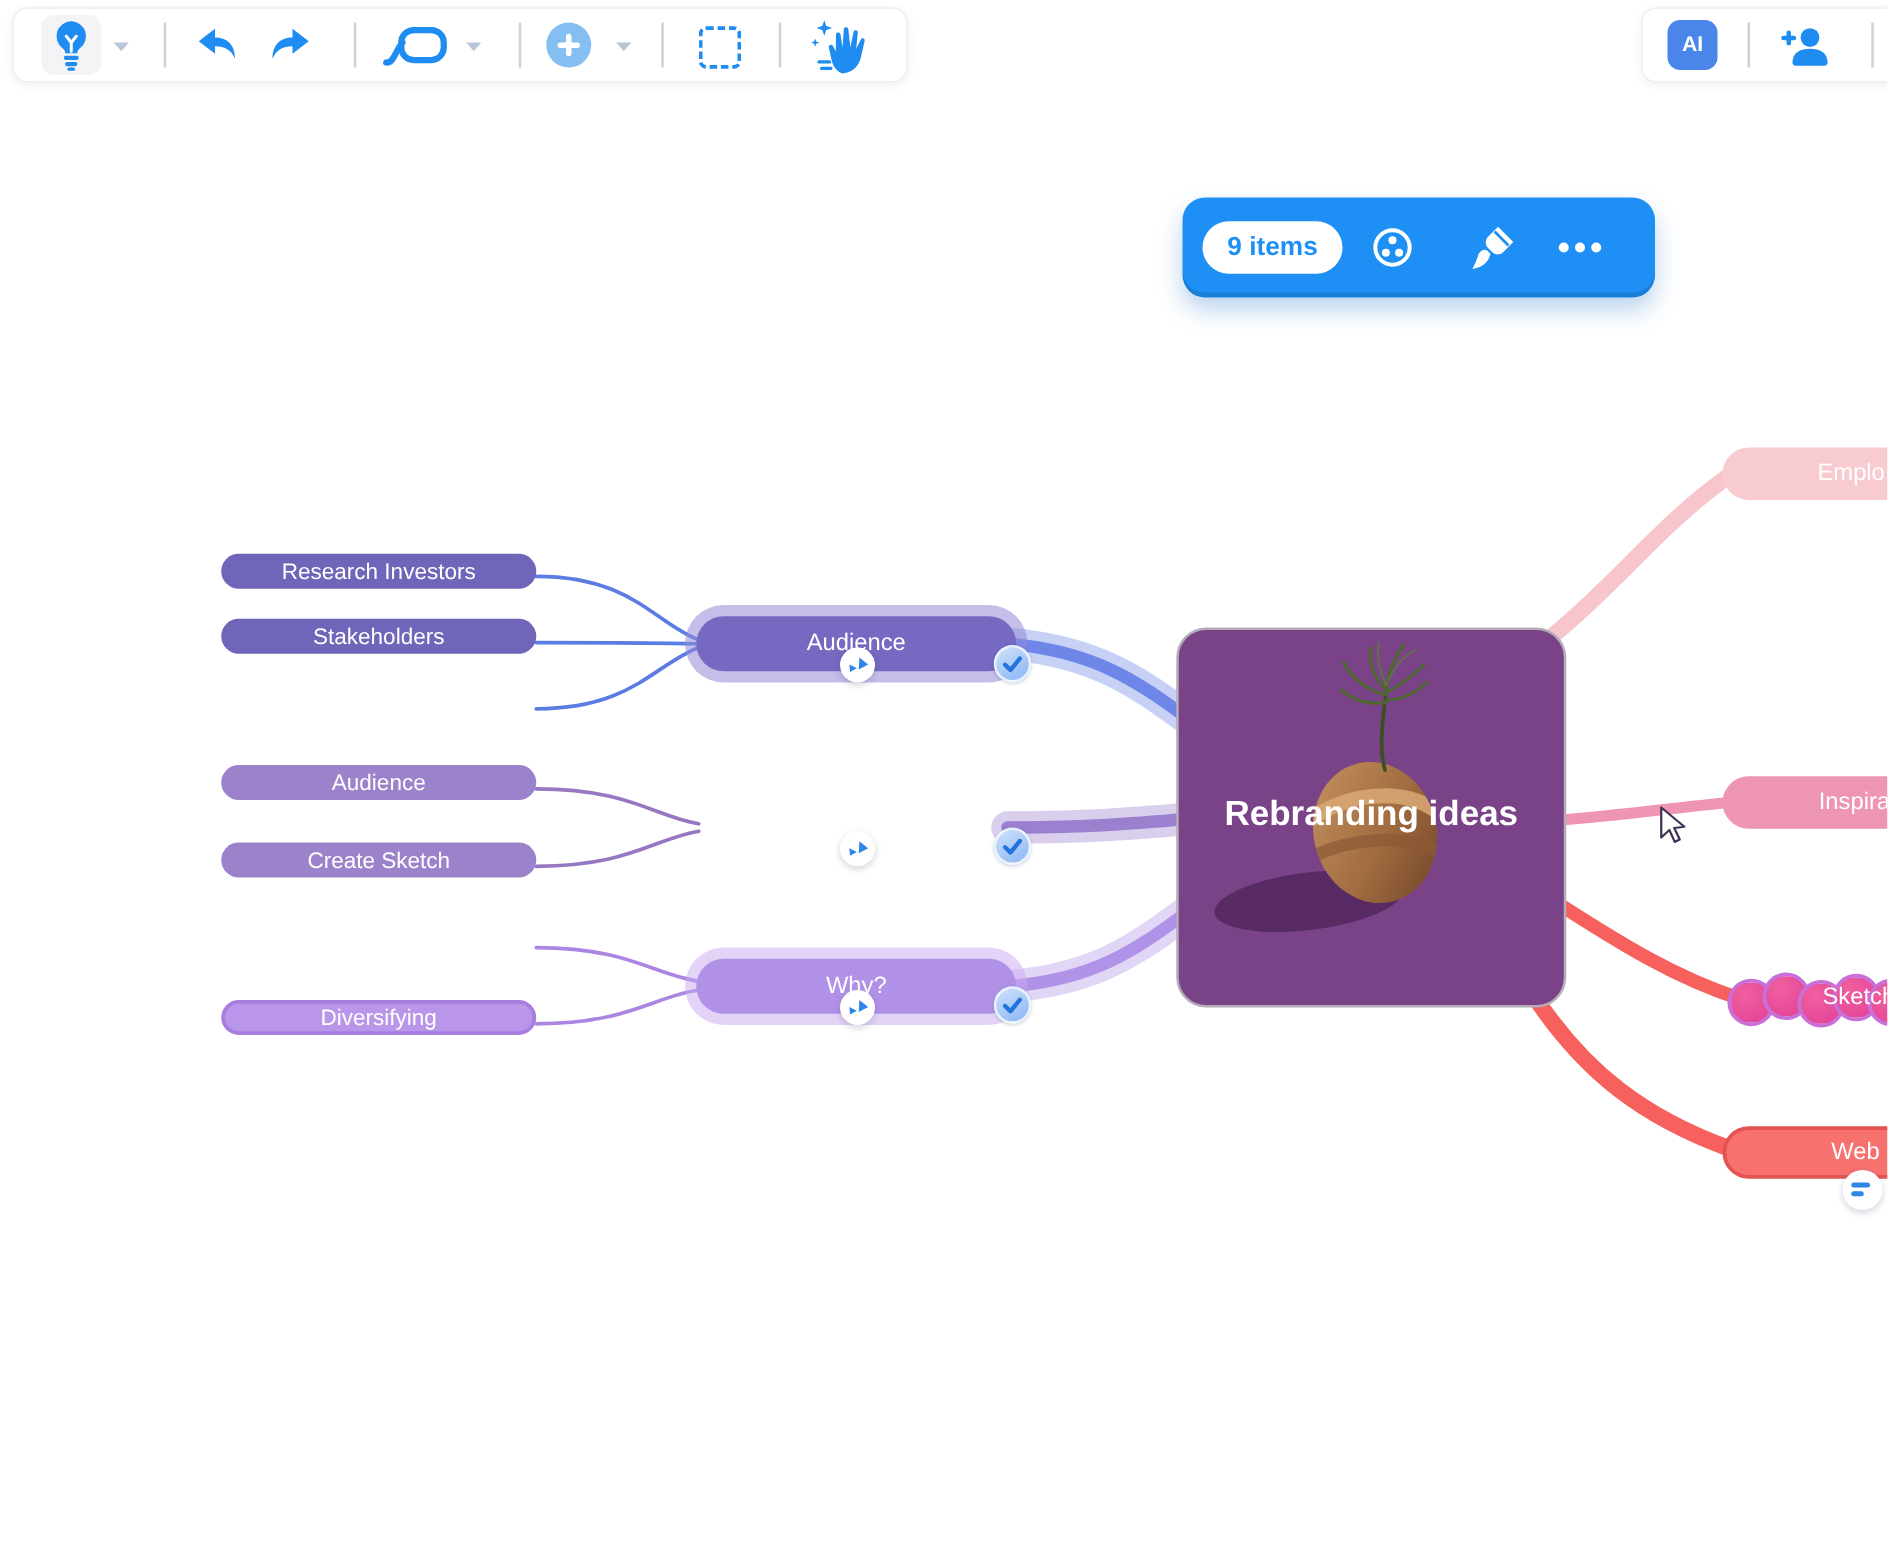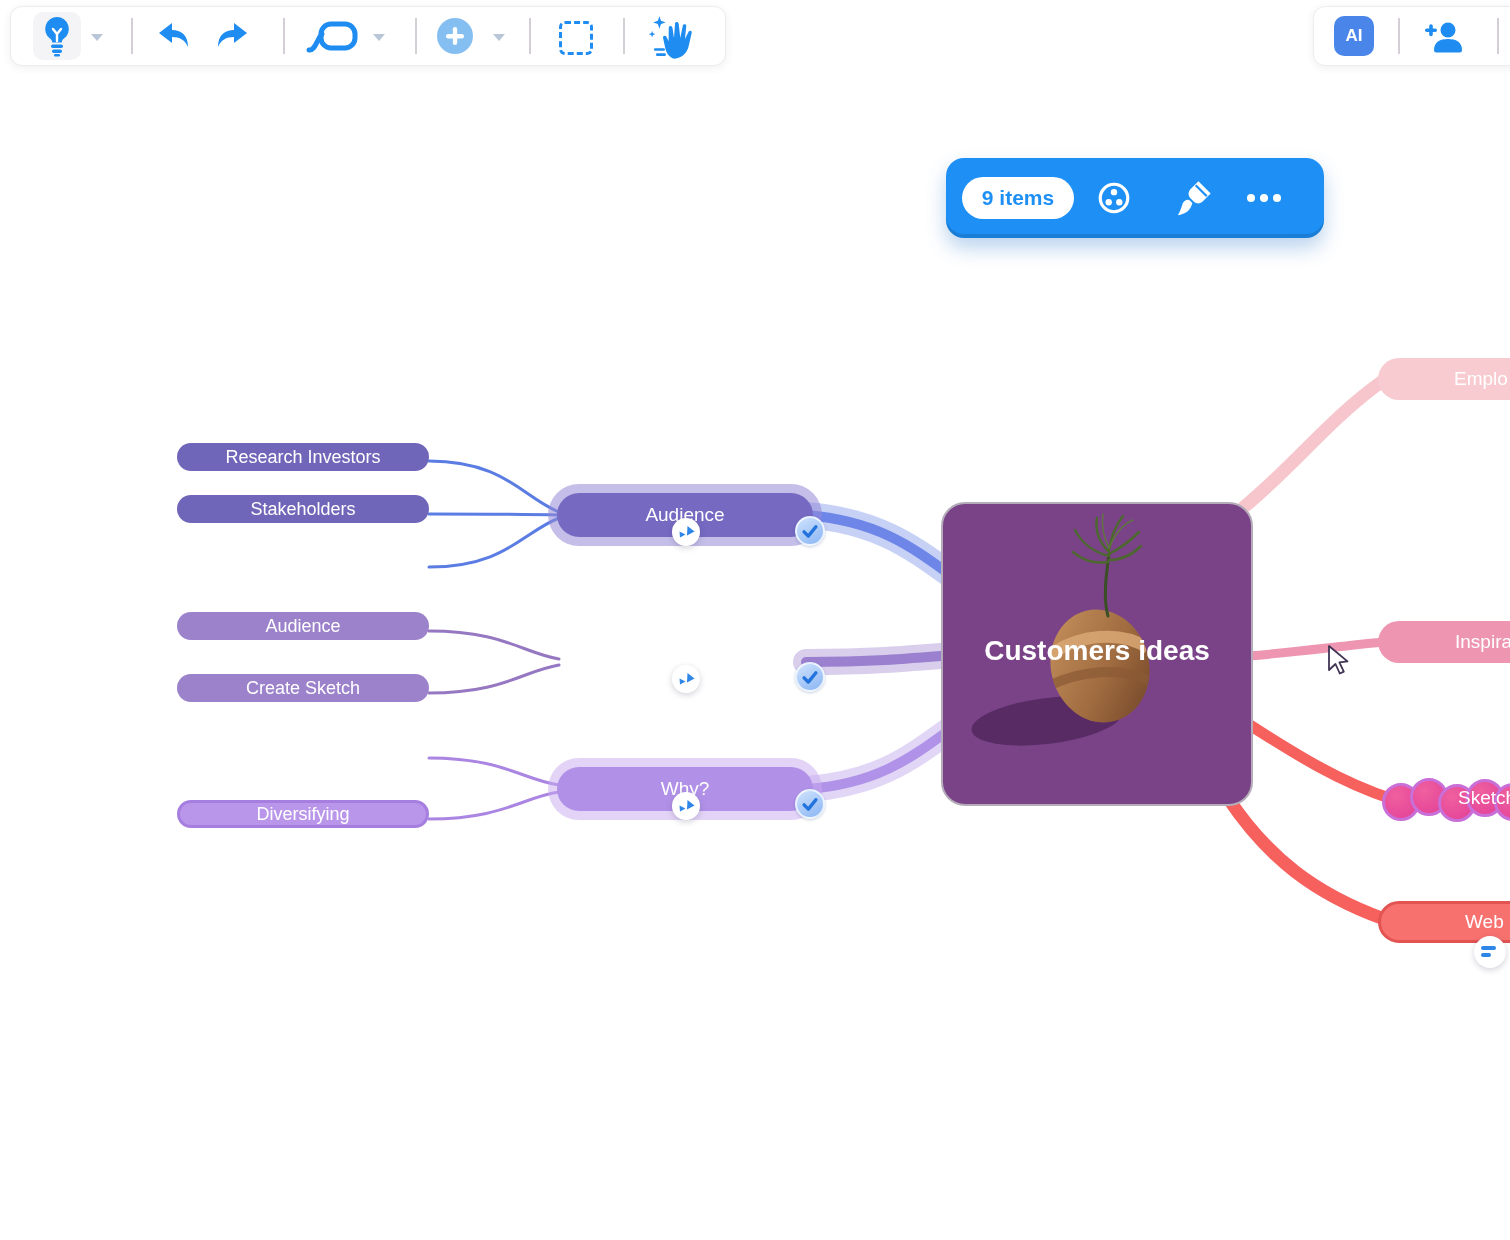--- a/index.html
+++ b/index.html
@@ -186,21 +186,21 @@
         <path d="M166 46 C168 34 172 22 180 12"></path>
         <path d="M166 50 C178 44 188 36 196 28"></path>
         <path d="M165 58 C150 60 140 56 130 48"></path>
         <path d="M166 56 C180 56 190 50 198 42"></path>
       </g>
       <g stroke="#5d7a38" stroke-width="1.5" fill="none" stroke-linecap="round" opacity="0.9">
         <path d="M166 44 C160 32 158 22 160 10"></path>
         <path d="M166 44 C172 30 180 20 190 16"></path>
       </g>
     </svg>
-    <div class="center-title">Customers ideas</div>
+    <div class="center-title">Rebranding ideas</div>
   </div>
 
   <div class="pill right-pill r-emplo">
       <span>Emplo</span>
     </div>
   <div class="pill right-pill r-inspira">
       <span>Inspira</span>
     </div>
 
   <div class="cloud">

